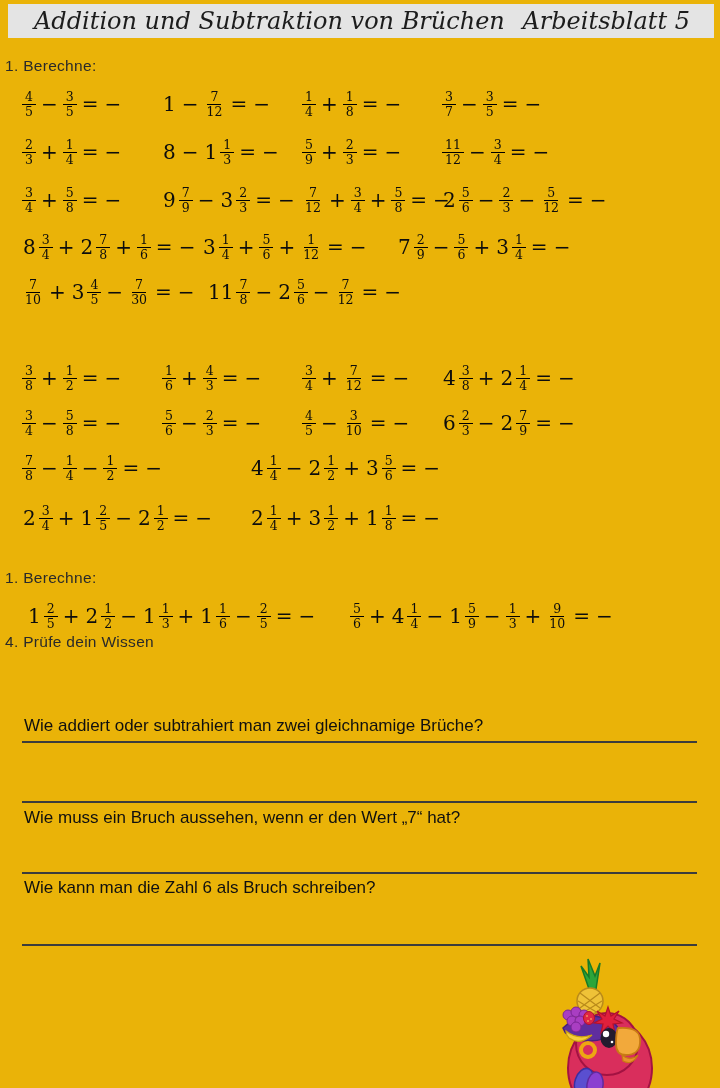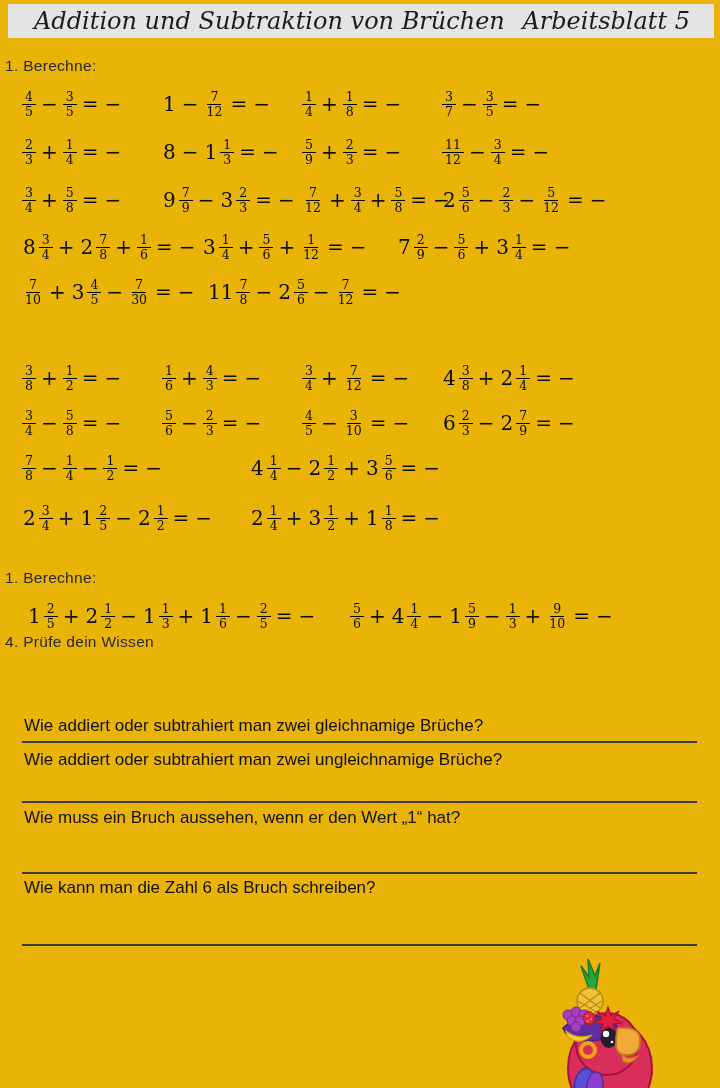--- a/index.html
+++ b/index.html
@@ -581,24 +581,23 @@
         <span class="tok">=</span>
         <span class="tok">−</span>
       </span>
   </div>
 
   <div class="sec-heading" style="top:633px">4. Prüfe dein Wissen</div>
 
   <div class="question" style="top:716px">Wie addiert oder subtrahiert man zwei gleichnamige Brüche?</div>
   <div class="answer-line" style="top:741px"></div>
 
-  <div class="question" style="top:750px">Wie addiert oder subtrahiert man zwei ungleichnamige Brüche?</div>
   <div class="answer-line" style="top:801px"></div>
 
-  <div class="question" style="top:808px">Wie muss ein Bruch aussehen, wenn er den Wert „1“ hat?</div>
+  <div class="question" style="top:808px">Wie muss ein Bruch aussehen, wenn er den Wert „7“ hat?</div>
   <div class="answer-line" style="top:872px"></div>
 
   <div class="question" style="top:878px">Wie kann man die Zahl 6 als Bruch schreiben?</div>
   <div class="answer-line" style="top:944px"></div>
 
   <svg class="mascot" viewBox="0 0 118 132" aria-hidden="true">
 
     <ellipse cx="50" cy="112" rx="42" ry="48" fill="#d92e5c" stroke="#a31242" stroke-width="2"></ellipse>
     <circle cx="47" cy="88" r="31" fill="#d92e5c" stroke="#a31242" stroke-width="2"></circle>
 

